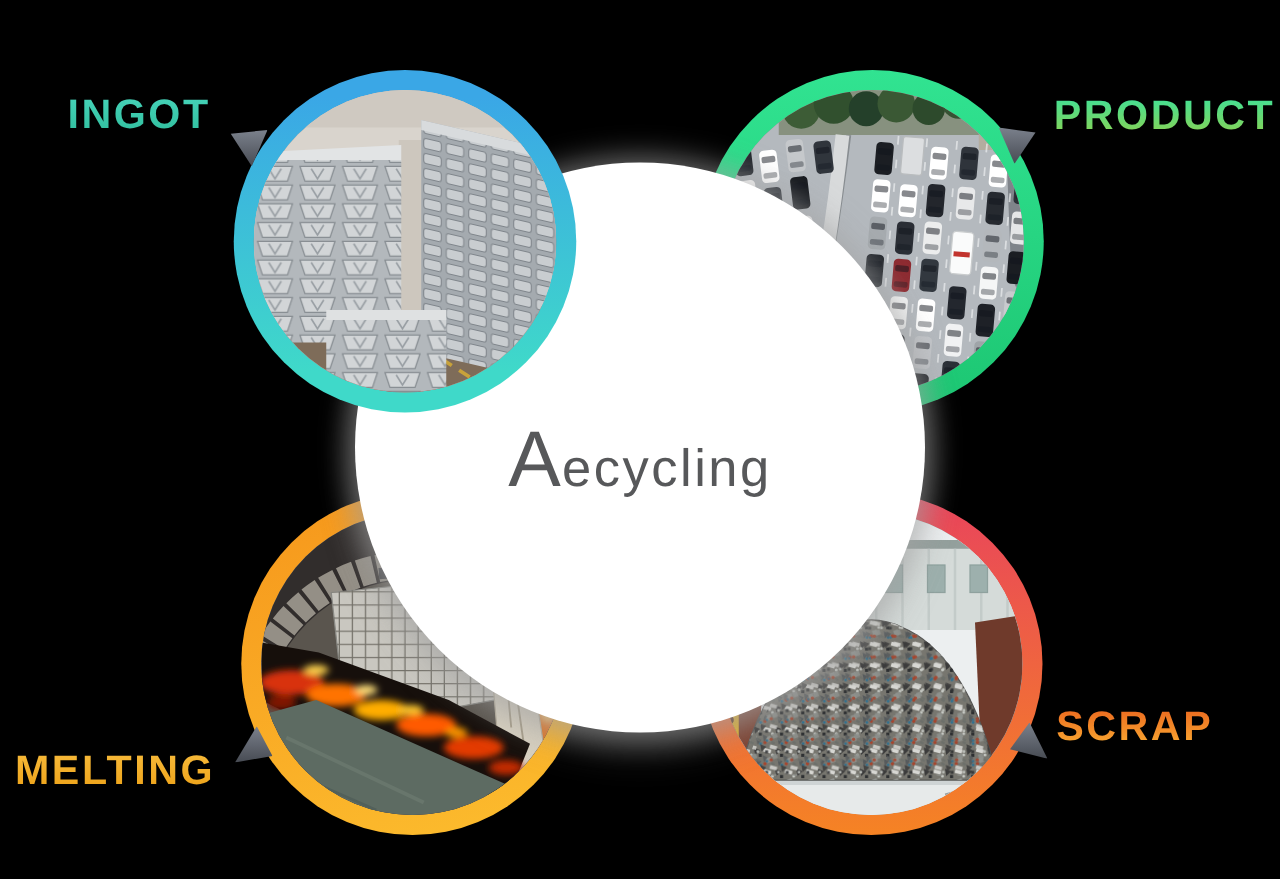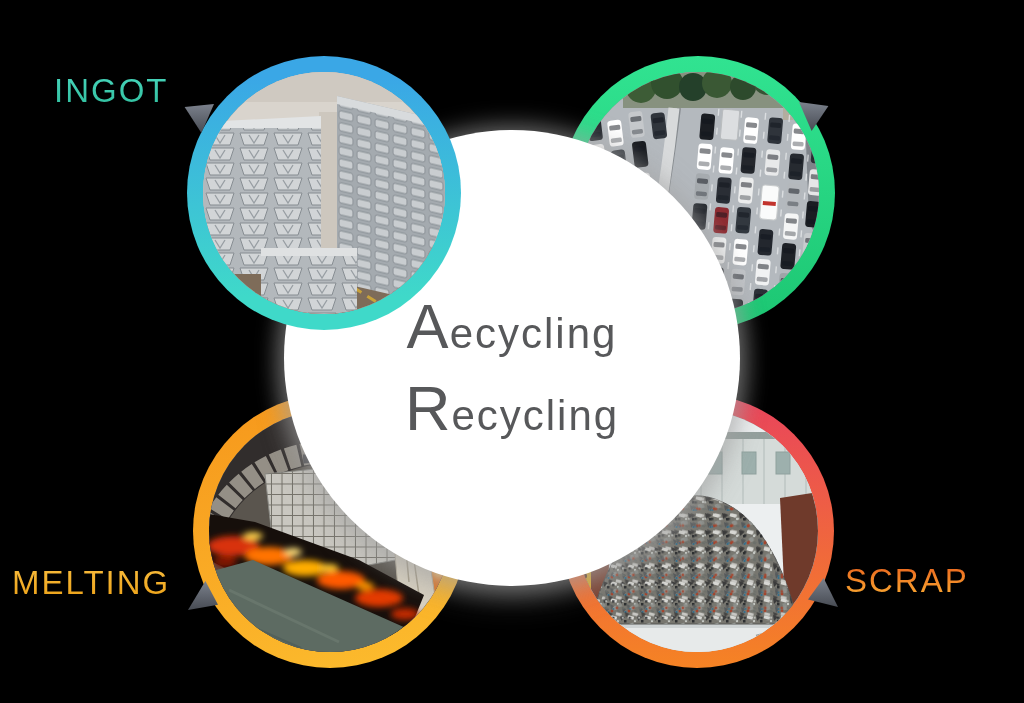--- a/index.html
+++ b/index.html
@@ -20,44 +20,43 @@
   .ring{position:absolute;width:274px;height:274px;border-radius:50%;}
   .ring-ingot  {left:187px;top:56px; background:linear-gradient(180deg,#3aa7e6 8%,#3fd9c9 88%);z-index:3;}
   .ring-product{left:561px;top:56px; background:linear-gradient(180deg,#31e391,#1cc672);z-index:1;}
   .ring-melting{left:193px;top:394px;background:linear-gradient(165deg,#f6961b,#fcbd2e);z-index:1;}
   .ring-scrap  {left:560px;top:394px;background:linear-gradient(180deg,#e9445c,#f58324);z-index:1;}
   .photo{position:absolute;left:16px;top:16px;width:242px;height:242px;border-radius:50%;
     overflow:hidden;background:#888;}
   .photo svg{display:block;width:242px;height:242px;}
 
   
-  .label{position:absolute;font-weight:normal;font-size:33px;letter-spacing:2px;z-index:4;
+  .label{position:absolute;font-weight:bold;font-size:33px;letter-spacing:2px;z-index:4;
     -webkit-background-clip:text;background-clip:text;color:transparent;white-space:nowrap;}
   .label-ingot  {left:54px; top:72px; background-image:linear-gradient(180deg,#49d6bd,#2fbd9c);}
   .label-product{left:843px;top:73px; background-image:linear-gradient(180deg,#36e2a0,#8fd14e);}
-  .label-melting{left:12px; top:564px;background-image:linear-gradient(180deg,#f8bd3f,#eca015);}
+  .label-melting{left:12px; top:597px;background-image:linear-gradient(180deg,#f8bd3f,#eca015);}
   .label-scrap  {left:845px;top:562px;background-image:linear-gradient(180deg,#e95f1c,#fbb033);}
 
   
   .arrow{position:absolute;width:30px;height:29px;z-index:4;
     background:linear-gradient(180deg,#7b818c,#474b53);}
   .arrow-ingot  {left:184px;top:104px;clip-path:polygon(2% 10%,100% 0%,58% 100%);}
   .arrow-product{left:799px;top:102px;clip-path:polygon(0% 0%,98% 14%,42% 100%);}
   .arrow-melting{left:188px;top:581px;clip-path:polygon(58% 0%,100% 82%,0% 100%);}
   .arrow-scrap  {left:808px;top:578px;clip-path:polygon(52% 0%,100% 100%,0% 74%);}
 </style>
 </head>
 <body>
 
 <div class="stage">
 
   <div class="center-circle">
     <div class="title">
       <div class="title-line"><span class="cap">A</span><span>ecycling</span></div>
-      <div class="title-line"><span class="cap">R</span><span>ecycling</span></div>
     </div>
   </div>
 
   <div class="ring ring-ingot">
     <div class="photo">
       <svg viewBox="0 0 242 242" xmlns="http://www.w3.org/2000/svg">
         <defs>
           <pattern id="ing-f" width="34" height="15" patternUnits="userSpaceOnUse">
             <rect width="34" height="15" fill="#b3b8bc"></rect>
             <path d="M3,1 L31,1 L27,13 L7,13 Z" fill="#d2d5d7" stroke="#878d92" stroke-width="1"></path>
@@ -278,20 +277,21 @@
         <path d="M14,214 C30,150 55,118 85,100 C105,84 125,82 146,92 C175,104 205,140 222,214 Z" fill="url(#sc-p)" opacity="0.85" transform="translate(6,3) scale(0.97)"></path>
         <g fill="#9aa0a0">
           <rect x="44" y="220" width="8" height="4" transform="rotate(10 48 222)"></rect>
           <rect x="180" y="224" width="7" height="3" transform="rotate(-14 183 225)"></rect>
         </g>
       </svg>
     </div>
   </div>
 
   <div class="label label-ingot">INGOT</div>
+  <div class="label label-product">PRODUCT</div>
   <div class="label label-melting">MELTING</div>
   <div class="label label-scrap">SCRAP</div>
 
   <div class="arrow arrow-ingot"></div>
   <div class="arrow arrow-product"></div>
   <div class="arrow arrow-melting"></div>
   <div class="arrow arrow-scrap"></div>
 
 </div>
 

